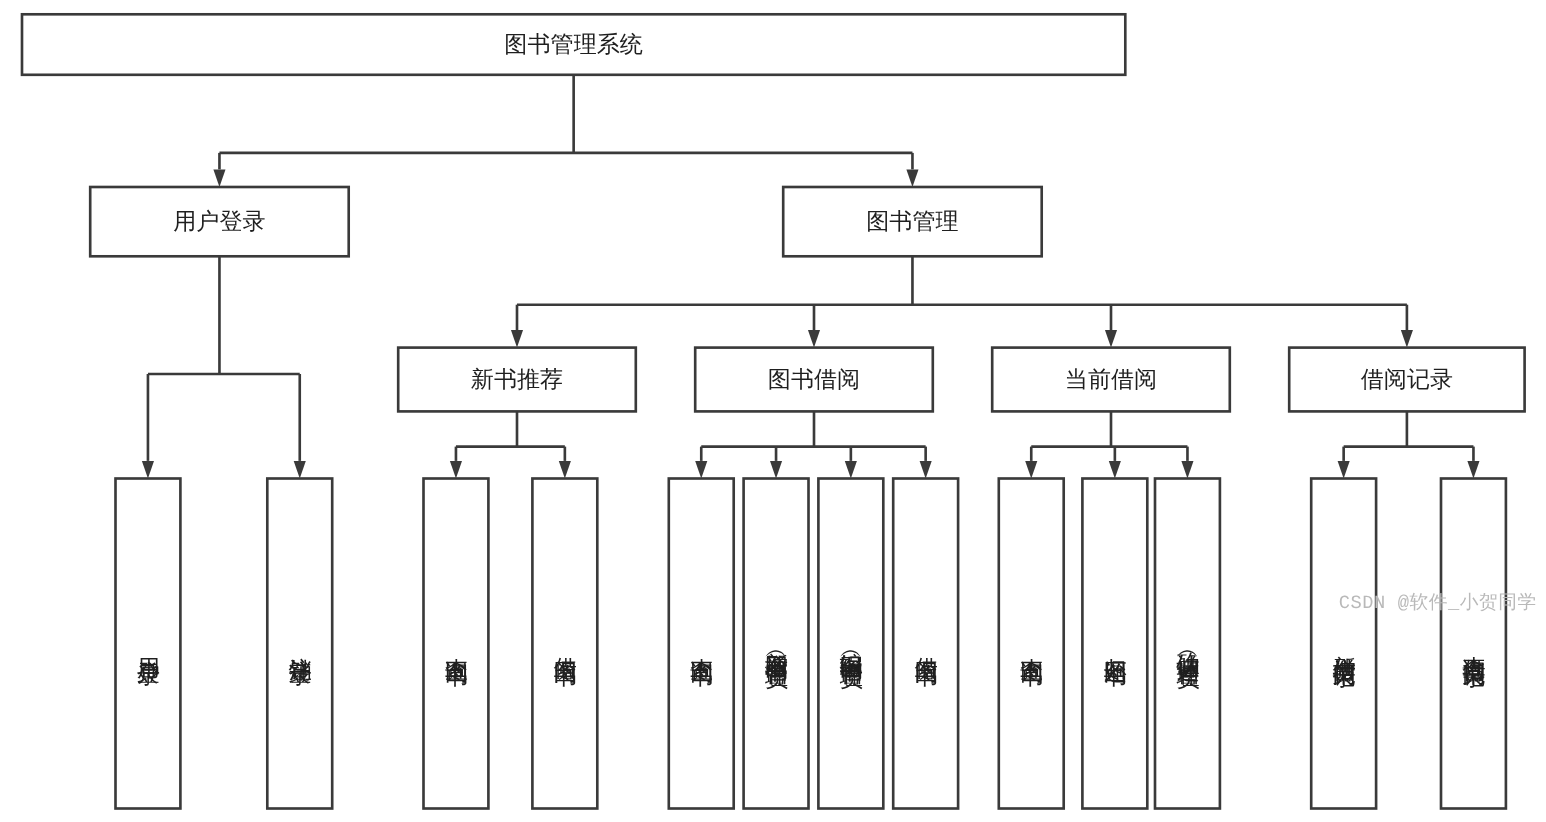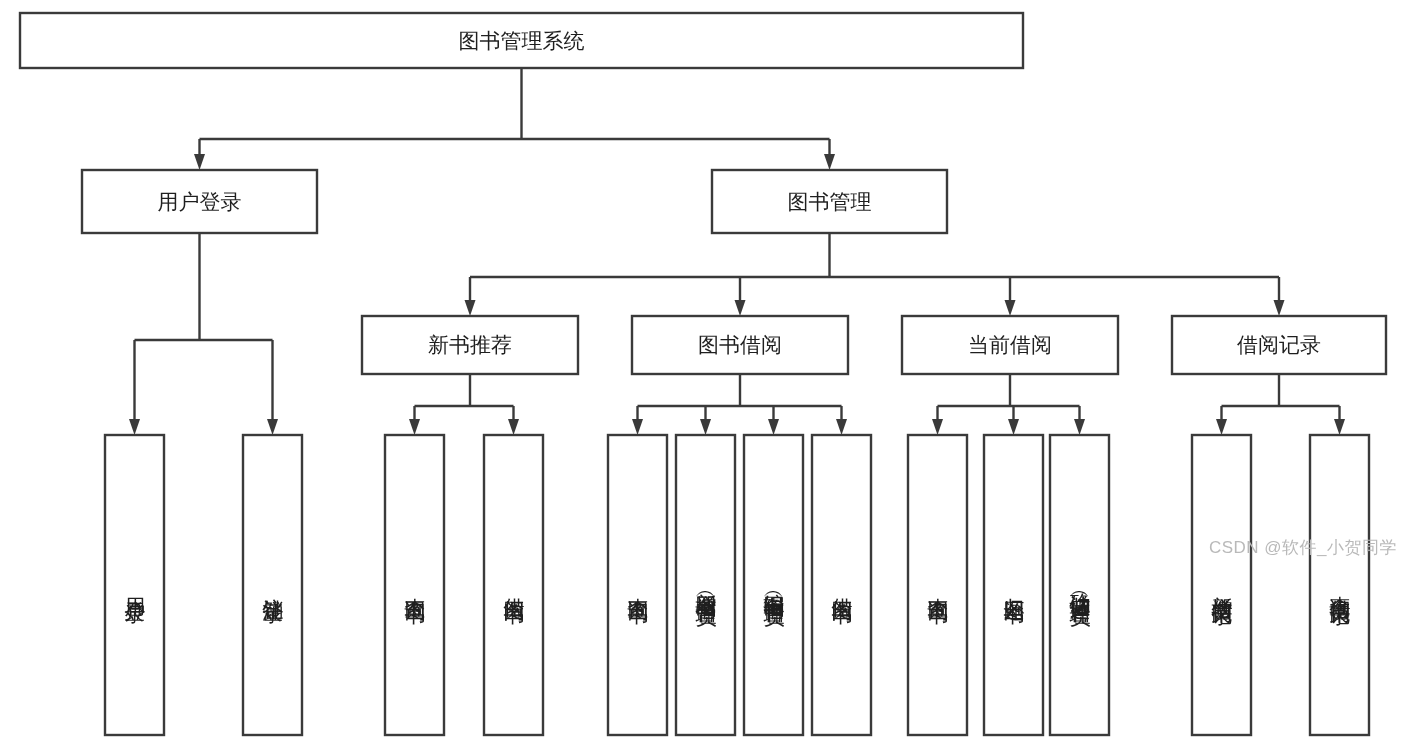--- a/index.html
+++ b/index.html
@@ -61,21 +61,21 @@
     white-space: nowrap;
     display: flex;
     align-items: center;
     justify-content: center;
     pointer-events: none;
   }
   #watermark {
     position: absolute;
     right: 8px;
     bottom: 6px;
-    font-family: Liberation Sans, sans-serif;
+    font-family: Liberation Mono, monospace;
     font-size: 17px;
     color: #b9b9b9;
     letter-spacing: 0.5px;
     white-space: nowrap;
   }
 </style>
 </head>
 <body>
 
 <div id="diagram-root">

